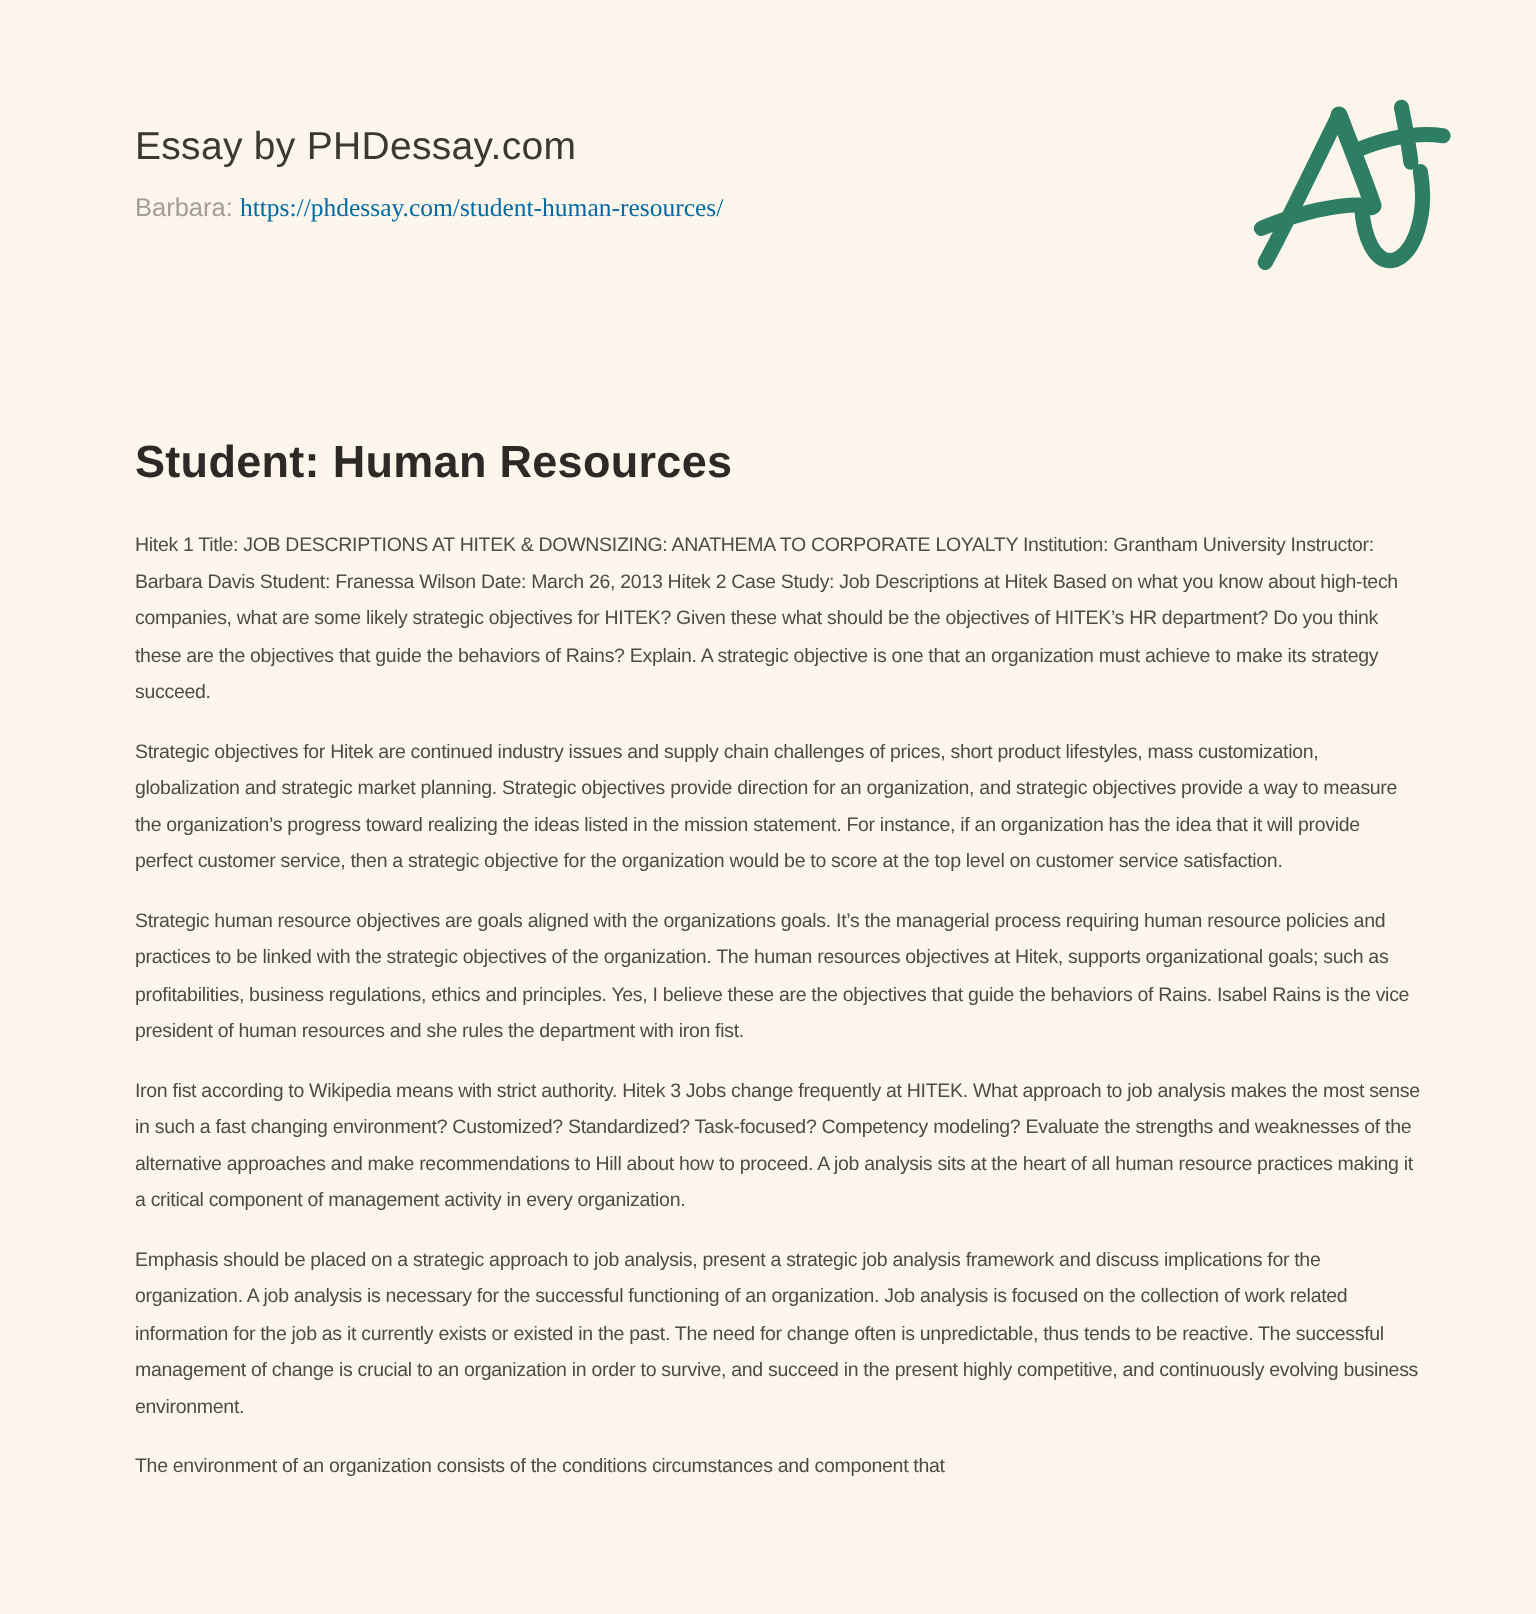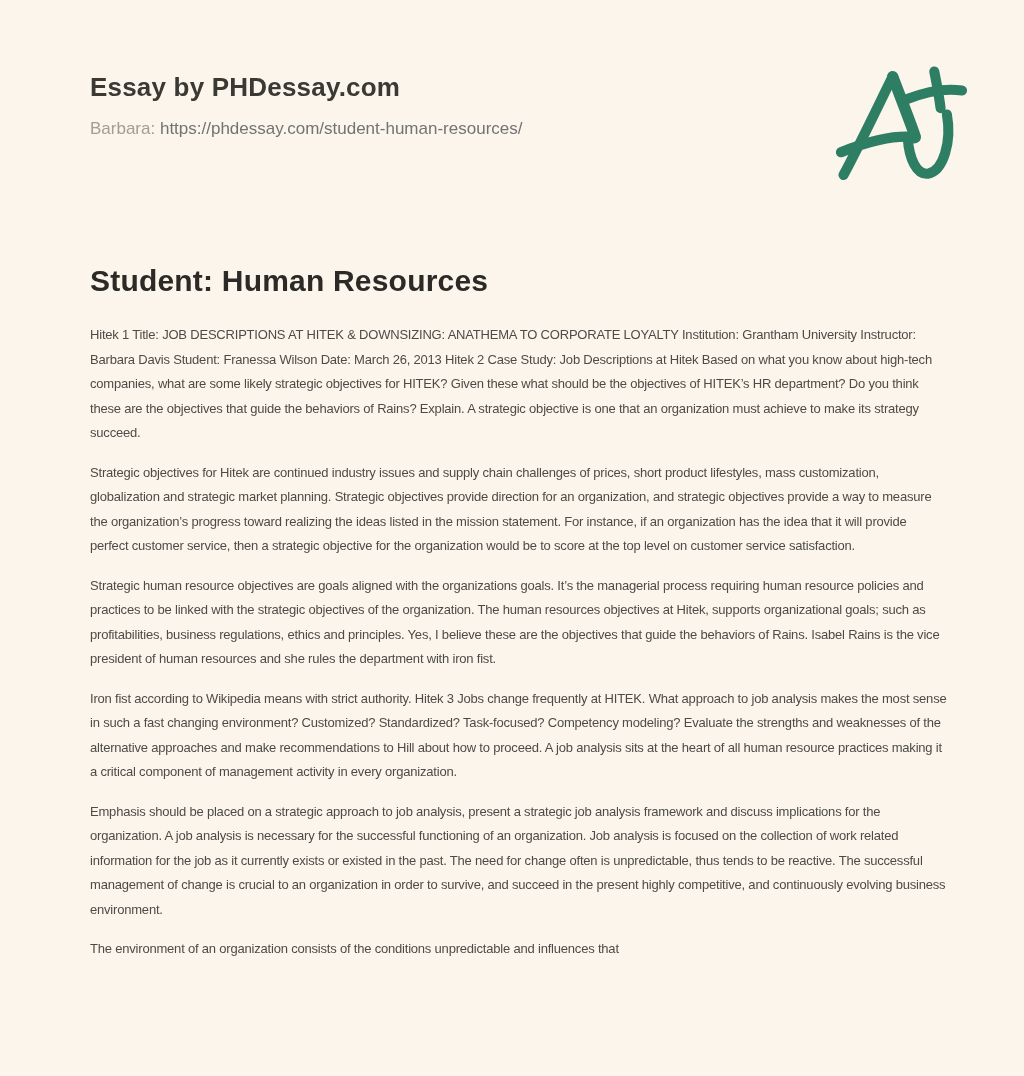--- a/index.html
+++ b/index.html
@@ -20,43 +20,44 @@
     width: 878px;
     margin-left: 90px;
     padding-top: 70px;
   }
   .header-row {
     display: flex;
     justify-content: space-between;
     align-items: flex-start;
   }
   .site-title {
-    margin: 2px 0 0;
+    margin: 12px 0 0;
     font-size: 26px;
-    font-weight: 700;
+    font-weight: 400;
     color: #3b3934;
     letter-spacing: 0.2px;
   }
   .source-line {
     margin-top: 16px;
     font-size: 17px;
     line-height: 20px;
     color: #a39d94;
   }
   .source-link {
-    color: #737373;
+    color: #0369a1;
     text-decoration: none;
+    font-family: Liberation Serif, serif;
   }
   .logo-svg {
     display: block;
     margin-top: -6px;
     flex: 0 0 auto;
   }
   .essay-title {
-    margin: 84px 0 0;
+    margin: 112px 0 0;
     font-size: 30px;
     font-weight: 700;
     color: #2c2a26;
     letter-spacing: 0.2px;
   }
   .essay-body {
     margin-top: 25px;
   }
   .essay-body p {
     width: 858px;
@@ -96,17 +97,17 @@
     </div>
 
     <h2 class="essay-title">Student: Human Resources</h2>
 
     <div class="essay-body">
       <p>Hitek 1 Title: JOB DESCRIPTIONS AT HITEK &amp; DOWNSIZING: ANATHEMA TO CORPORATE LOYALTY Institution: Grantham University Instructor: Barbara Davis Student: Franessa Wilson Date: March 26, 2013 Hitek 2 Case Study: Job Descriptions at Hitek Based on what you know about high-tech companies, what are some likely strategic objectives for HITEK? Given these what should be the objectives of HITEK’s HR department? Do you think these are the objectives that guide the behaviors of Rains? Explain. A strategic objective is one that an organization must achieve to make its strategy succeed.</p>
       <p>Strategic objectives for Hitek are continued industry issues and supply chain challenges of prices, short product lifestyles, mass customization, globalization and strategic market planning. Strategic objectives provide direction for an organization, and strategic objectives provide a way to measure the organization’s progress toward realizing the ideas listed in the mission statement. For instance, if an organization has the idea that it will provide perfect customer service, then a strategic objective for the organization would be to score at the top level on customer service satisfaction.</p>
       <p>Strategic human resource objectives are goals aligned with the organizations goals. It’s the managerial process requiring human resource policies and practices to be linked with the strategic objectives of the organization. The human resources objectives at Hitek, supports organizational goals; such as profitabilities, business regulations, ethics and principles. Yes, I believe these are the objectives that guide the behaviors of Rains. Isabel Rains is the vice president of human resources and she rules the department with iron fist.</p>
       <p>Iron fist according to Wikipedia means with strict authority. Hitek 3 Jobs change frequently at HITEK. What approach to job analysis makes the most sense in such a fast changing environment? Customized? Standardized? Task-focused? Competency modeling? Evaluate the strengths and weaknesses of the alternative approaches and make recommendations to Hill about how to proceed. A job analysis sits at the heart of all human resource practices making it a critical component of management activity in every organization.</p>
       <p>Emphasis should be placed on a strategic approach to job analysis, present a strategic job analysis framework and discuss implications for the organization. A job analysis is necessary for the successful functioning of an organization. Job analysis is focused on the collection of work related information for the job as it currently exists or existed in the past. The need for change often is unpredictable, thus tends to be reactive. The successful management of change is crucial to an organization in order to survive, and succeed in the present highly competitive, and continuously evolving business environment.</p>
-      <p>The environment of an organization consists of the conditions unpredictable and influences that</p>
+      <p>The environment of an organization consists of the conditions circumstances and component that</p>
     </div>
 
   </div>
 </div>
 
 </body></html>

